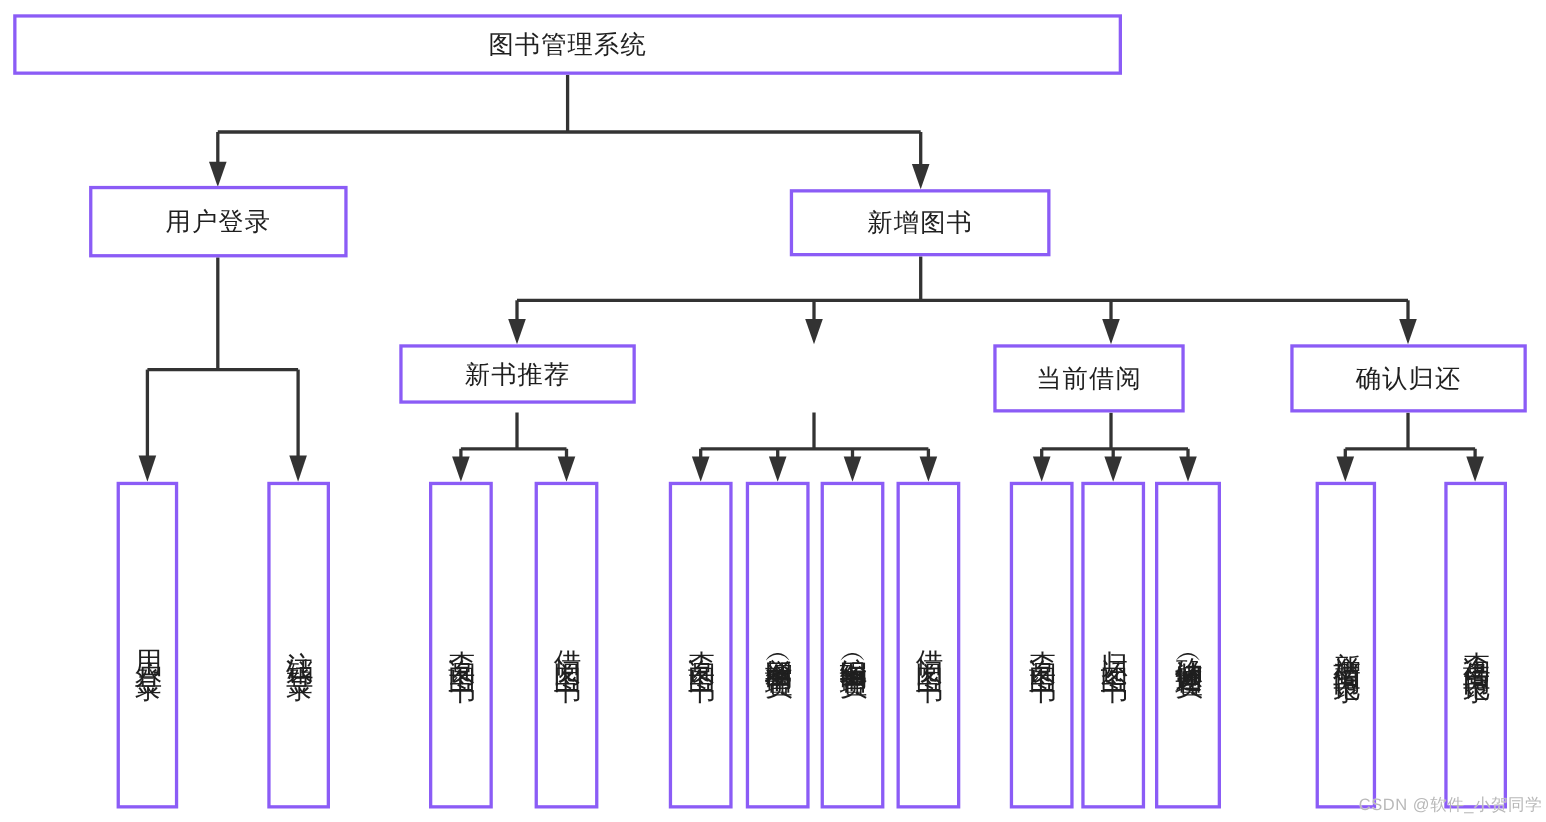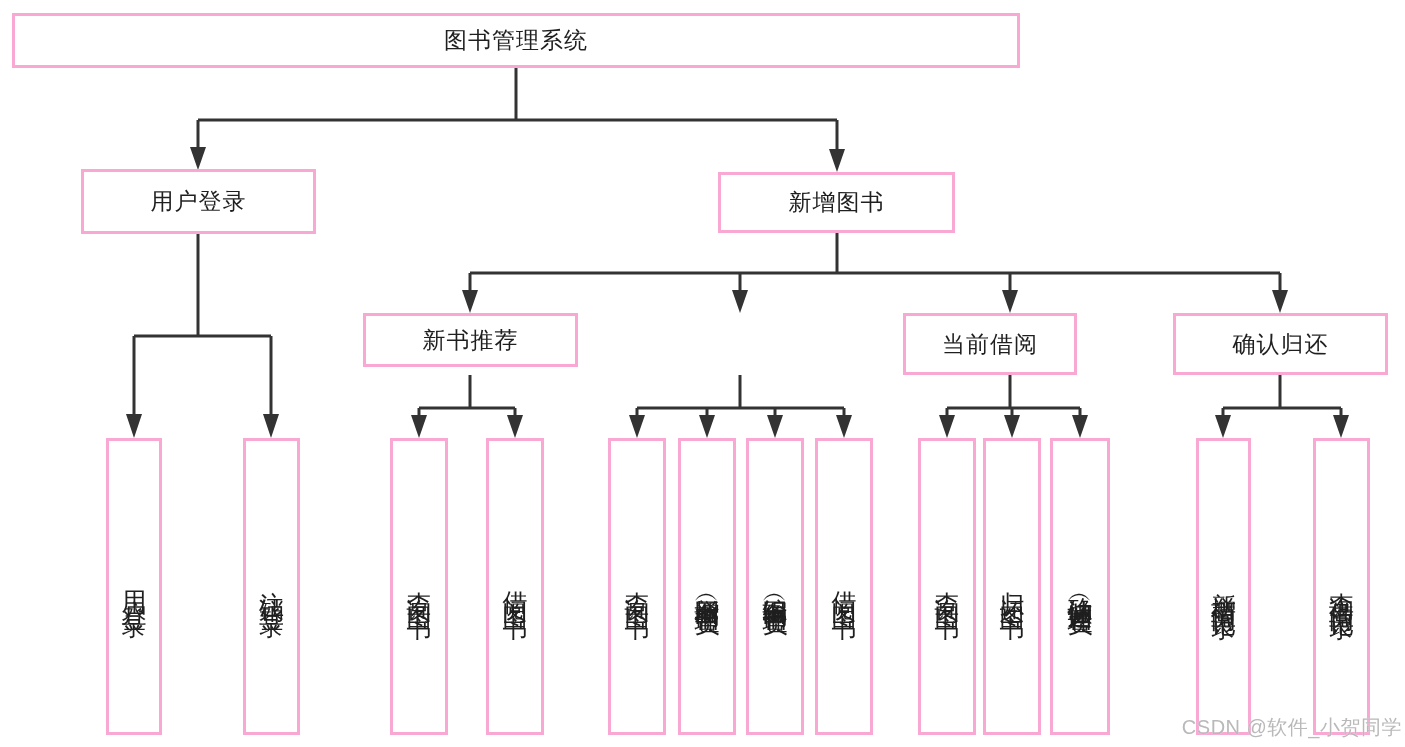--- a/index.html
+++ b/index.html
@@ -17,21 +17,21 @@
   }
   svg.connectors {
     position: absolute;
     left: 0; top: 0;
     width: 1405px; height: 747px;
     pointer-events: none;
   }
   .node {
     position: absolute;
     box-sizing: border-box;
-    border: 3px solid #f9a8d4;
+    border: 3px solid #8b5cf6;
     background: #ffffff;
     display: flex;
     align-items: center;
     justify-content: center;
     color: #1f1f1f;
   }
   .h-node { font-size: 23px; letter-spacing: 1px; }
   .root-node { font-size: 23px; letter-spacing: 1px; }
   .v-node span {
     writing-mode: vertical-rl;
@@ -40,21 +40,21 @@
     line-height: 1;
     white-space: nowrap;
   }
   .sp-wide span  { letter-spacing: 8px; }
   .sp-mid span   { letter-spacing: 5px; }
   .sp-tight span { letter-spacing: 2px; }
   .watermark {
     position: absolute;
     right: 3px;
     bottom: 6px;
-    font-size: 20px;
+    font-size: 15px;
     color: #b9b9b9;
     letter-spacing: 0.5px;
     z-index: 5;
     text-shadow: 0 0 1px rgba(255,255,255,0.8);
   }
 </style>
 </head>
 <body>
 
 <div class="canvas">

